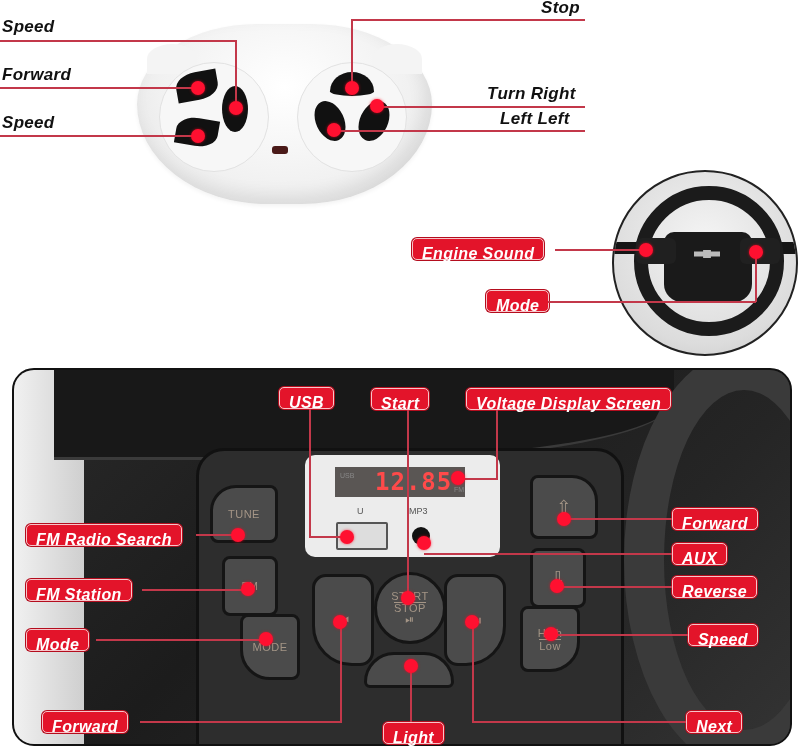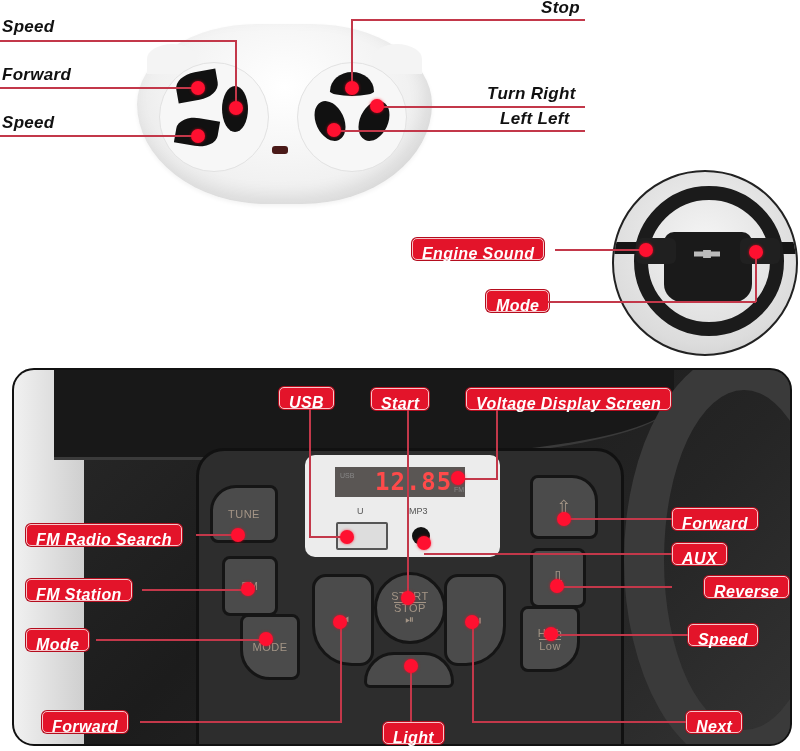--- a/index.html
+++ b/index.html
@@ -233,19 +233,19 @@
 <div class="dot" style="left:472px; top:622px;"></div>
 
 <div class="red-label" style="left:672px; top:508px;">Forward</div>
 <div class="line hline" style="left:564px; top:518px; width:108px;"></div>
 <div class="dot" style="left:564px; top:519px;"></div>
 
 <div class="red-label" style="left:672px; top:543px;">AUX</div>
 <div class="line hline" style="left:424px; top:553px; width:248px;"></div>
 <div class="dot" style="left:424px; top:543px;"></div>
 
-<div class="red-label" style="left:672px; top:576px;margin-left:32px;">Reverse</div>
+<div class="red-label" style="left:672px; top:576px;">Reverse</div>
 <div class="line hline" style="left:558px; top:586px; width:114px;"></div>
 <div class="dot" style="left:557px; top:586px;"></div>
 
 <div class="red-label" style="left:688px; top:624px;">Speed</div>
 <div class="line hline" style="left:552px; top:634px; width:136px;"></div>
 <div class="dot" style="left:551px; top:634px;"></div>
 
 </body></html>

